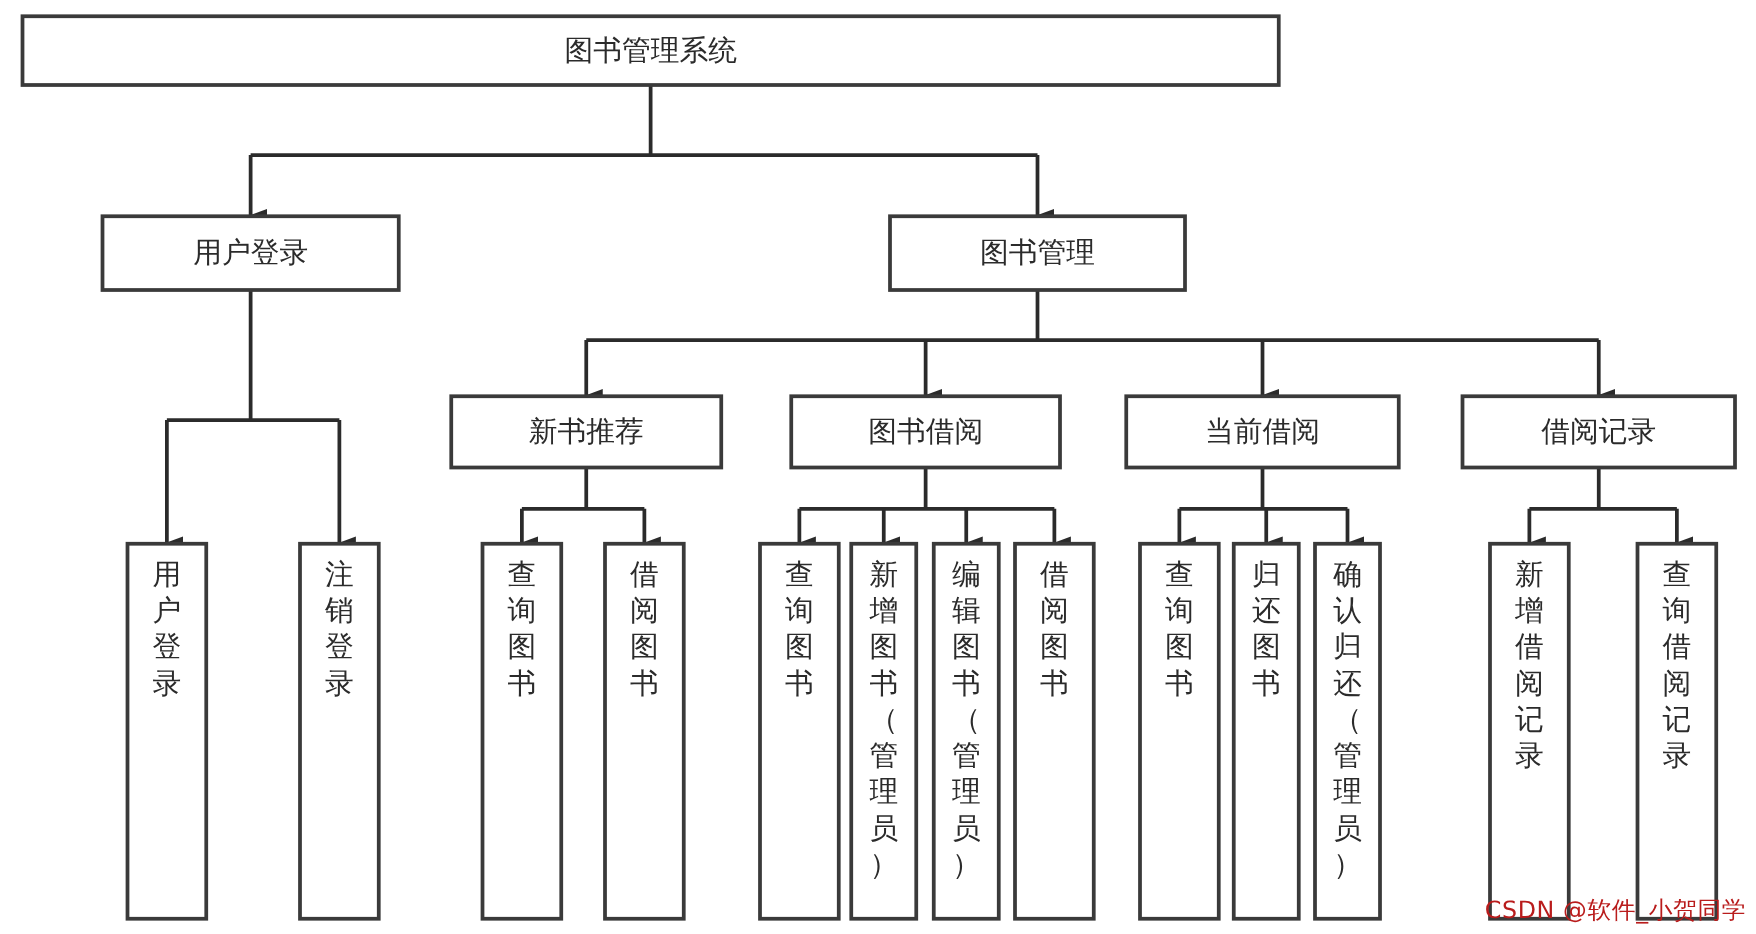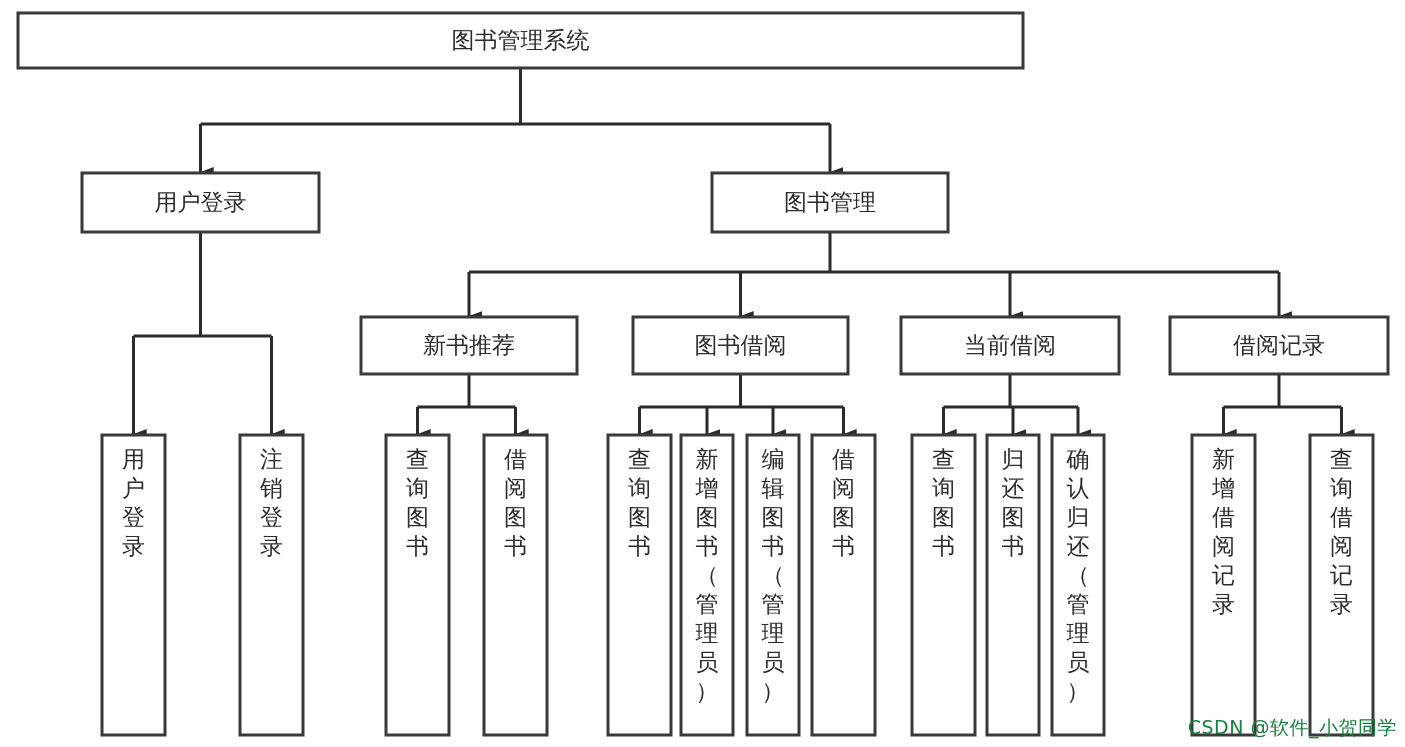--- a/index.html
+++ b/index.html
@@ -46,21 +46,21 @@
     fill: none;
   }
   .arrow-head {
     fill: #2b2b2b;
     stroke: none;
   }
   .watermark {
     position: absolute;
     right: 8px;
     bottom: 6px;
-    color: #15803d;
+    color: #b91c1c;
     font-size: 19px;
     font-family: "DejaVu Sans", "Liberation Sans", sans-serif;
     white-space: nowrap;
     letter-spacing: 0.5px;
   }
 </style>
 </head>
 <body>
 
 <svg id="diagram" viewBox="0 0 1405 747">

